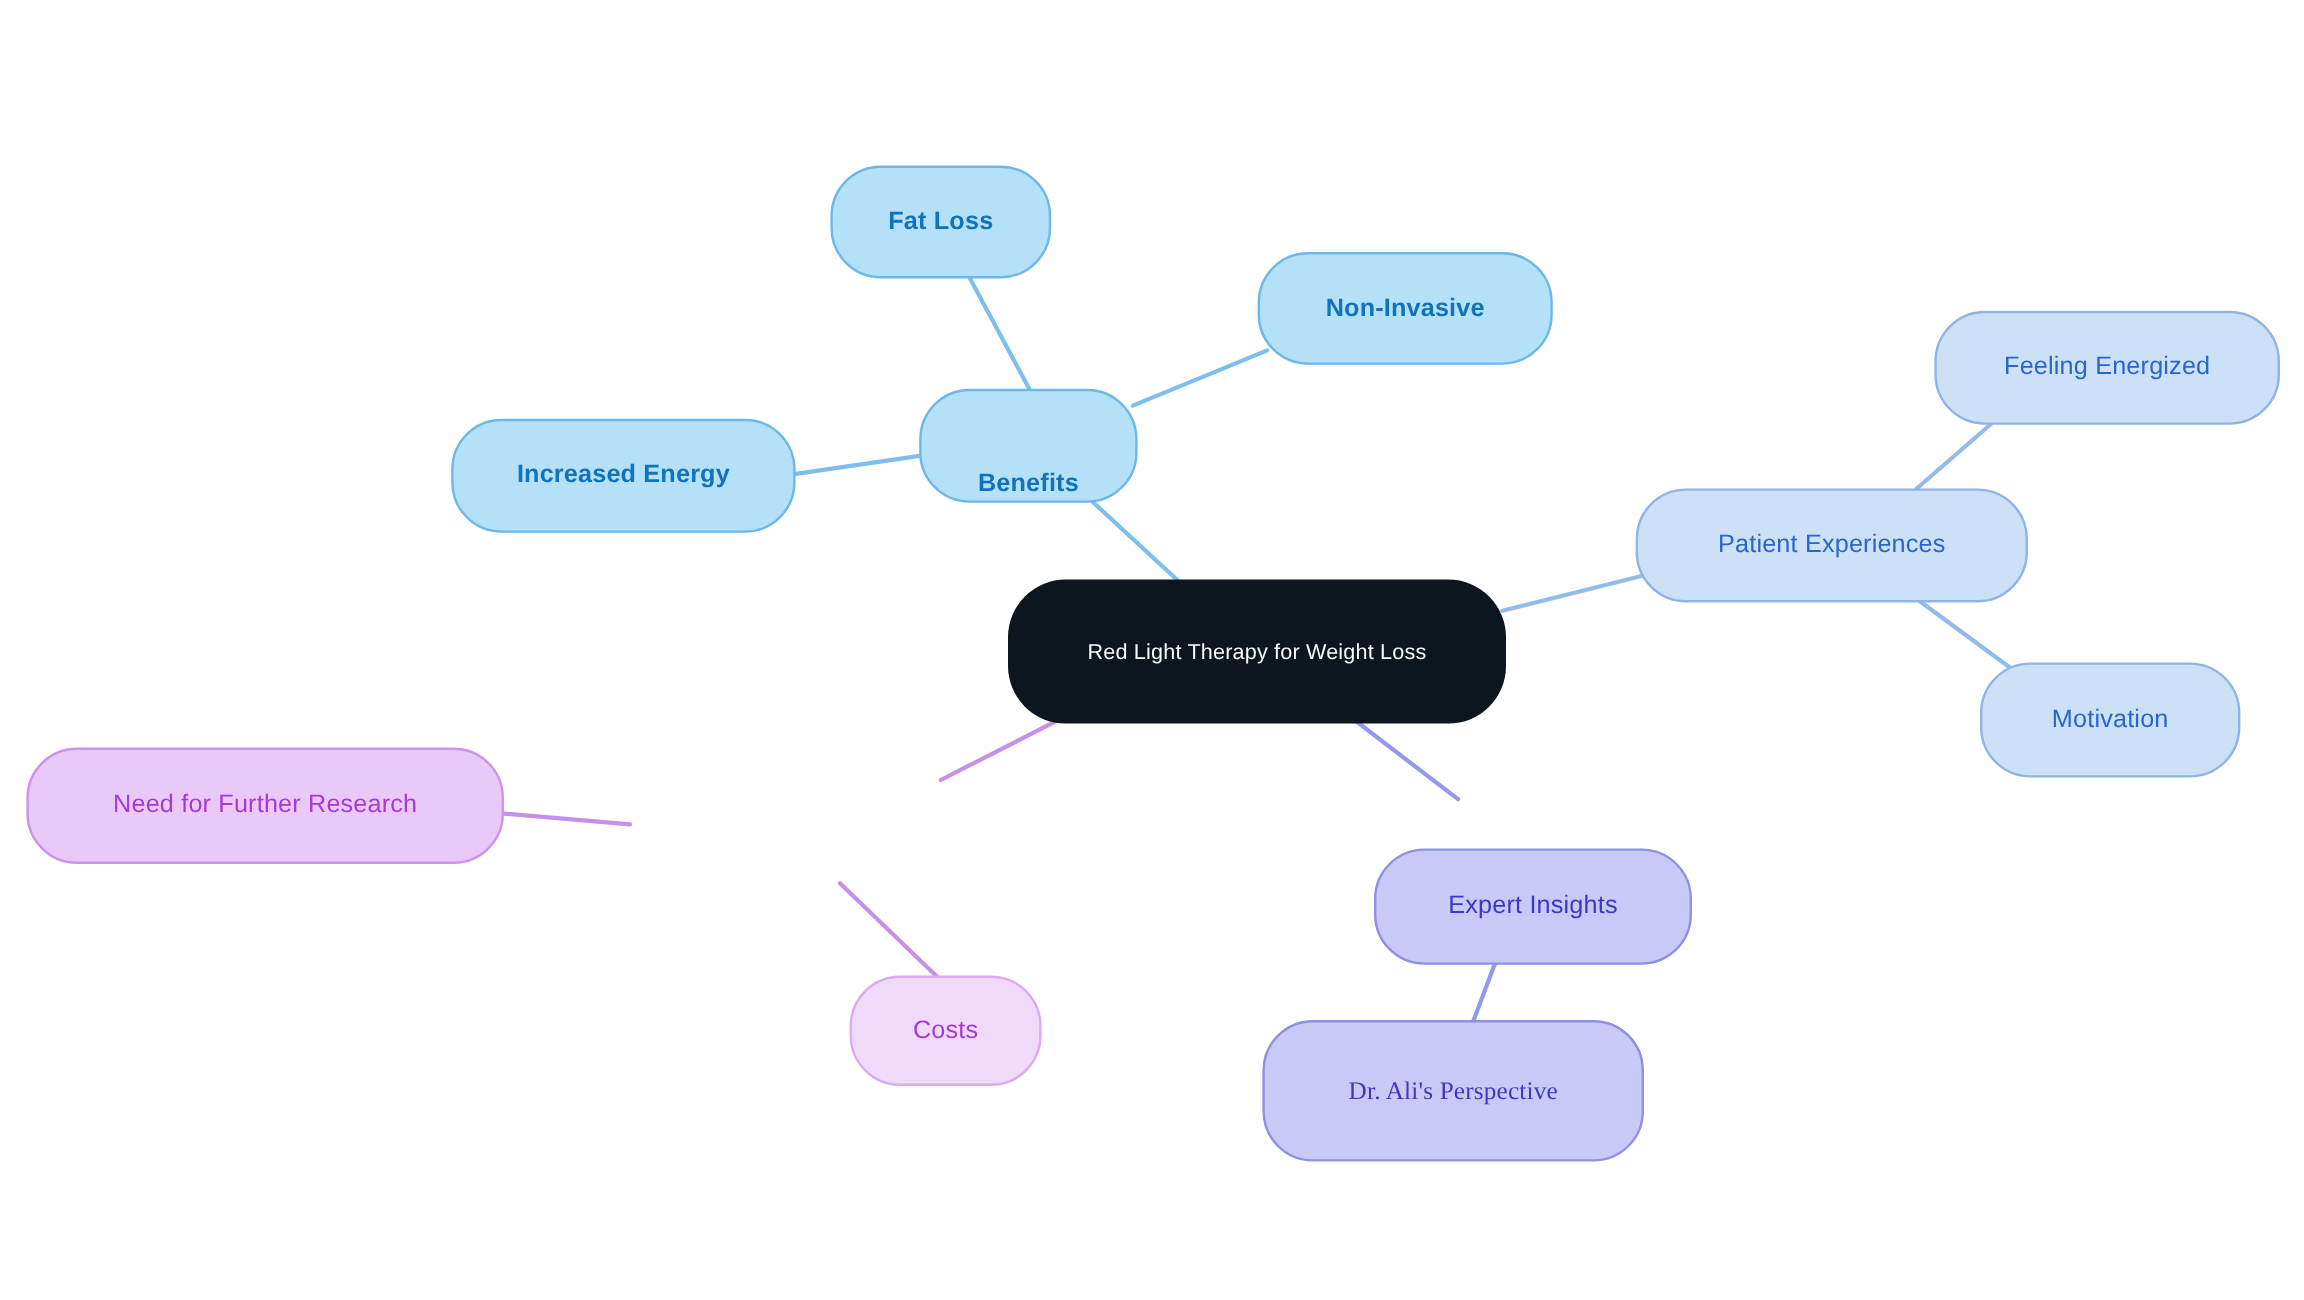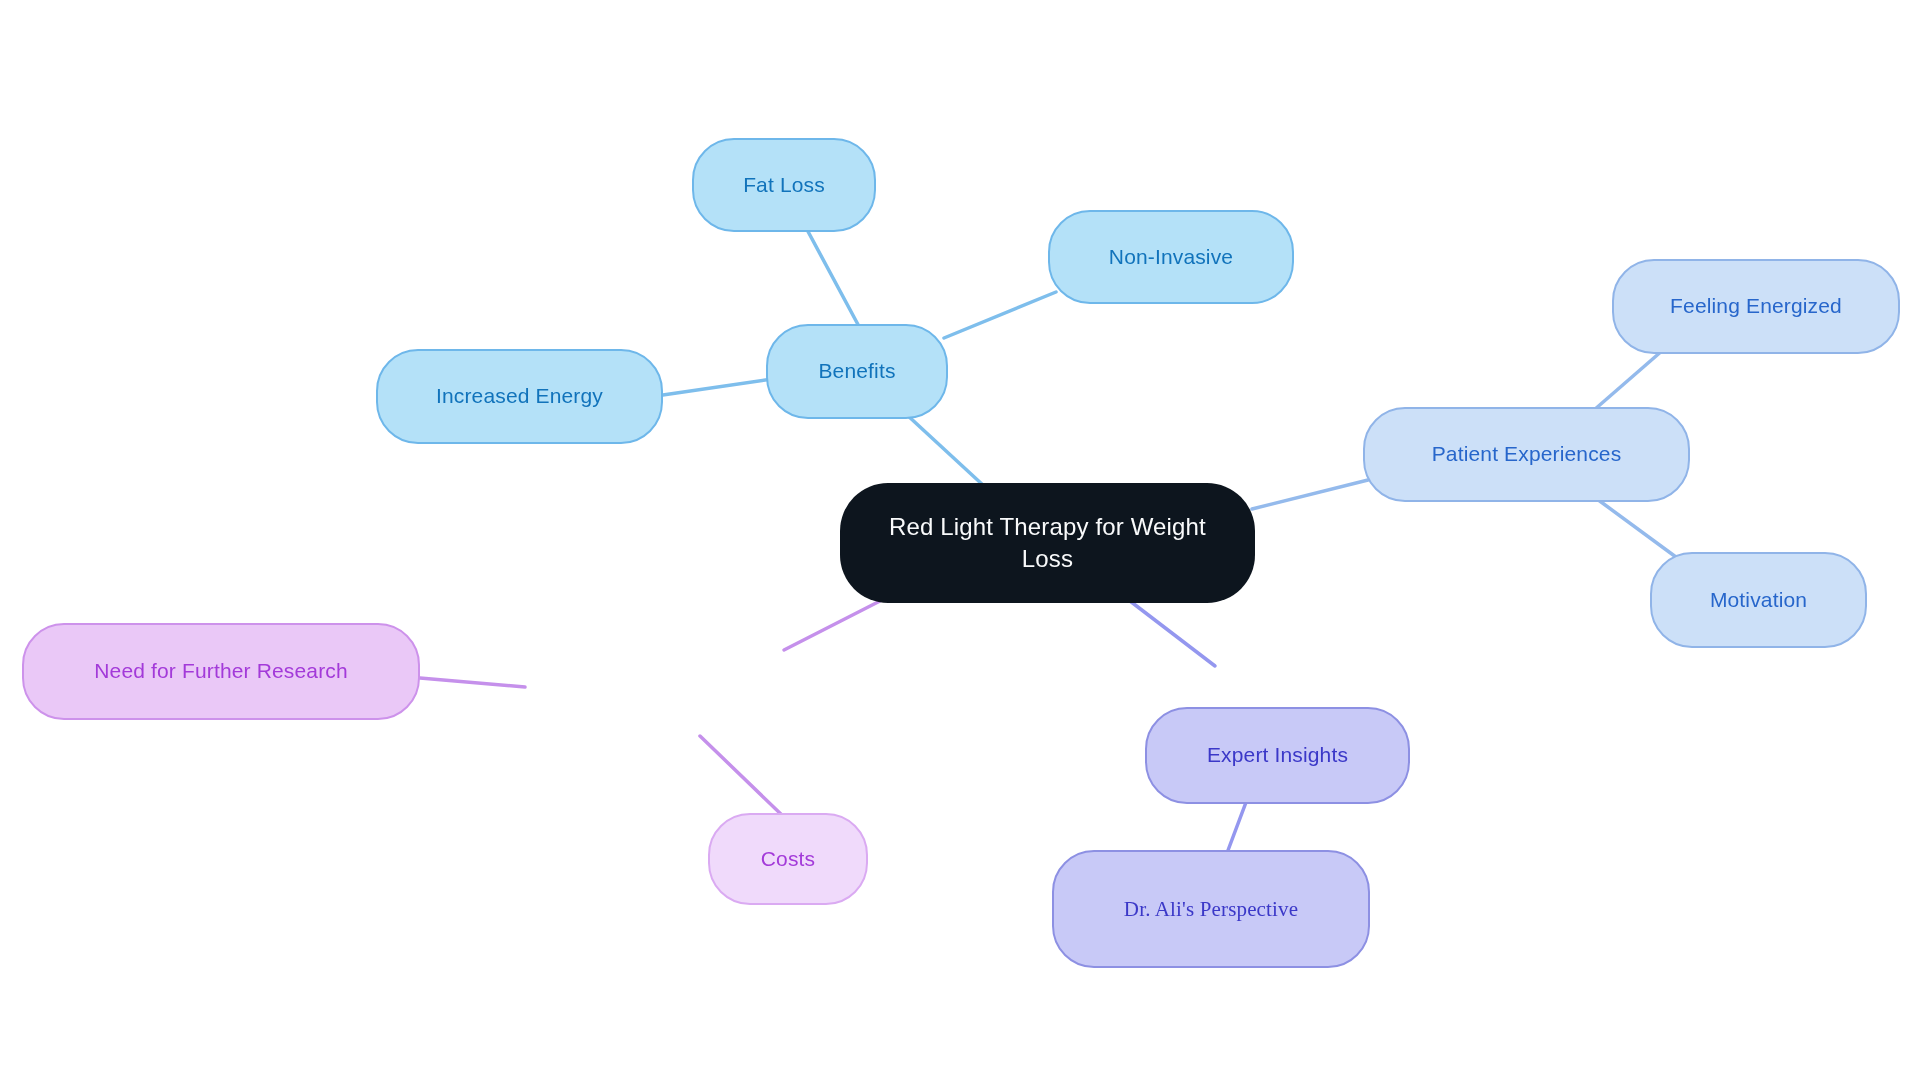--- a/index.html
+++ b/index.html
@@ -43,27 +43,28 @@
     border: 2px solid transparent;
     font-size: 21px;
     line-height: 1.35;
     letter-spacing: 0.15px;
   }
   .node-root {
     border: none;
     border-radius: 48px;
     background: var(--root-fill);
     color: var(--root-text);
-    font-size: 24px;
+    font-size: 18px;
     padding: 0 42px;
   }
   .b-benefits {
     background: var(--benefits-fill);
     border-color: var(--benefits-border);
     color: var(--benefits-text);
+    font-weight: bold;
   }
   .b-patient {
     background: var(--patient-fill);
     border-color: var(--patient-border);
     color: var(--patient-text);
   }
   .b-considerations {
     background: var(--considerations-fill);
     border-color: var(--considerations-border);
     color: var(--considerations-text);
@@ -96,21 +97,21 @@
     <line class="e-considerations" x1="525" y1="687" x2="420" y2="678"></line>
     <line class="e-considerations" x1="700" y1="736" x2="785" y2="818"></line>
     <line class="e-expert" x1="1130" y1="601" x2="1215" y2="666"></line>
     <line class="e-expert" x1="1263" y1="757" x2="1227" y2="853"></line>
   </svg>
 
   <div class="node node-root" style="left:840px; top:483px; width:415px; height:120px;">
     <span>Red Light Therapy for Weight Loss</span>
   </div>
 
-  <div class="node b-benefits" style="left:766px; top:324px; width:182px; height:95px;">
+  <div class="node b-benefits" style="left:766px; top:324px; width:182px; height:95px;align-items:flex-end;">
     <span>Benefits</span>
   </div>
   <div class="node b-benefits" style="left:692px; top:138px; width:184px; height:94px;">
     <span>Fat Loss</span>
   </div>
   <div class="node b-benefits" style="left:1048px; top:210px; width:246px; height:94px;">
     <span>Non-Invasive</span>
   </div>
   <div class="node b-benefits" style="left:376px; top:349px; width:287px; height:95px;">
     <span>Increased Energy</span>

